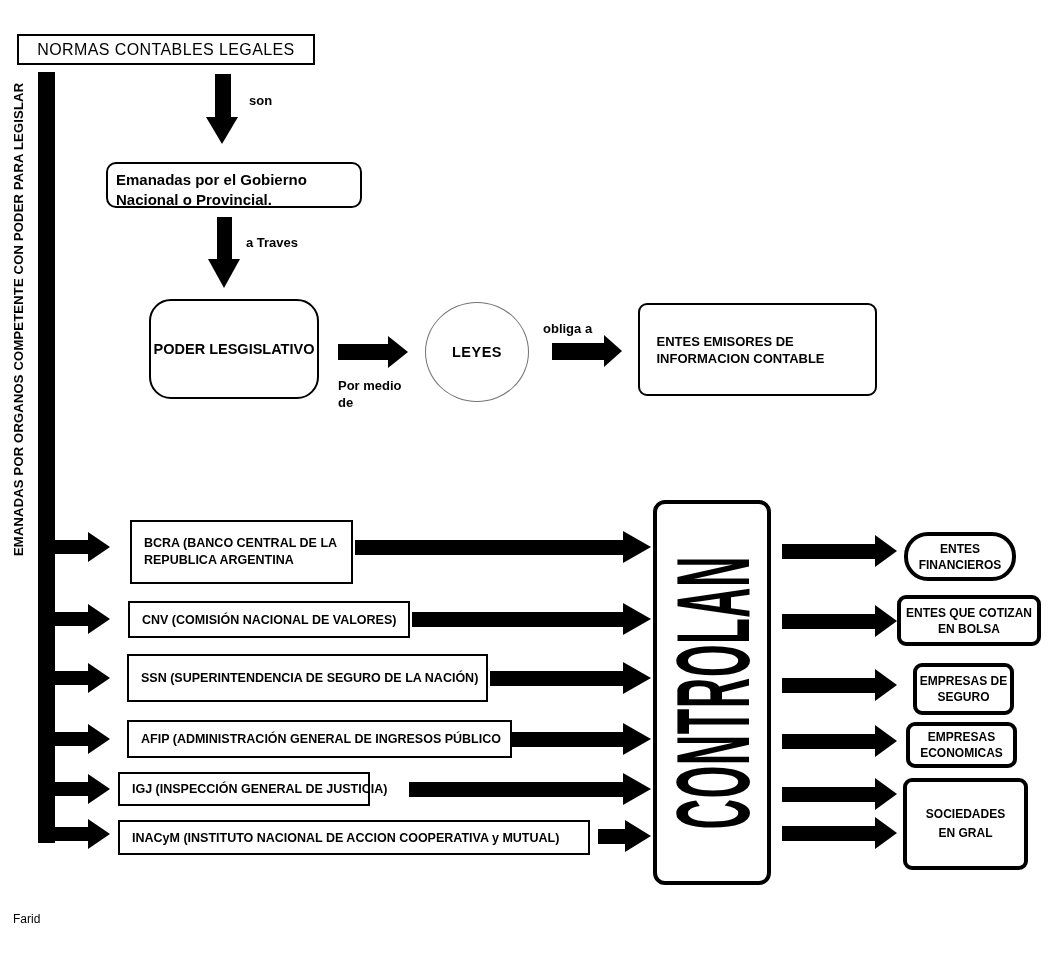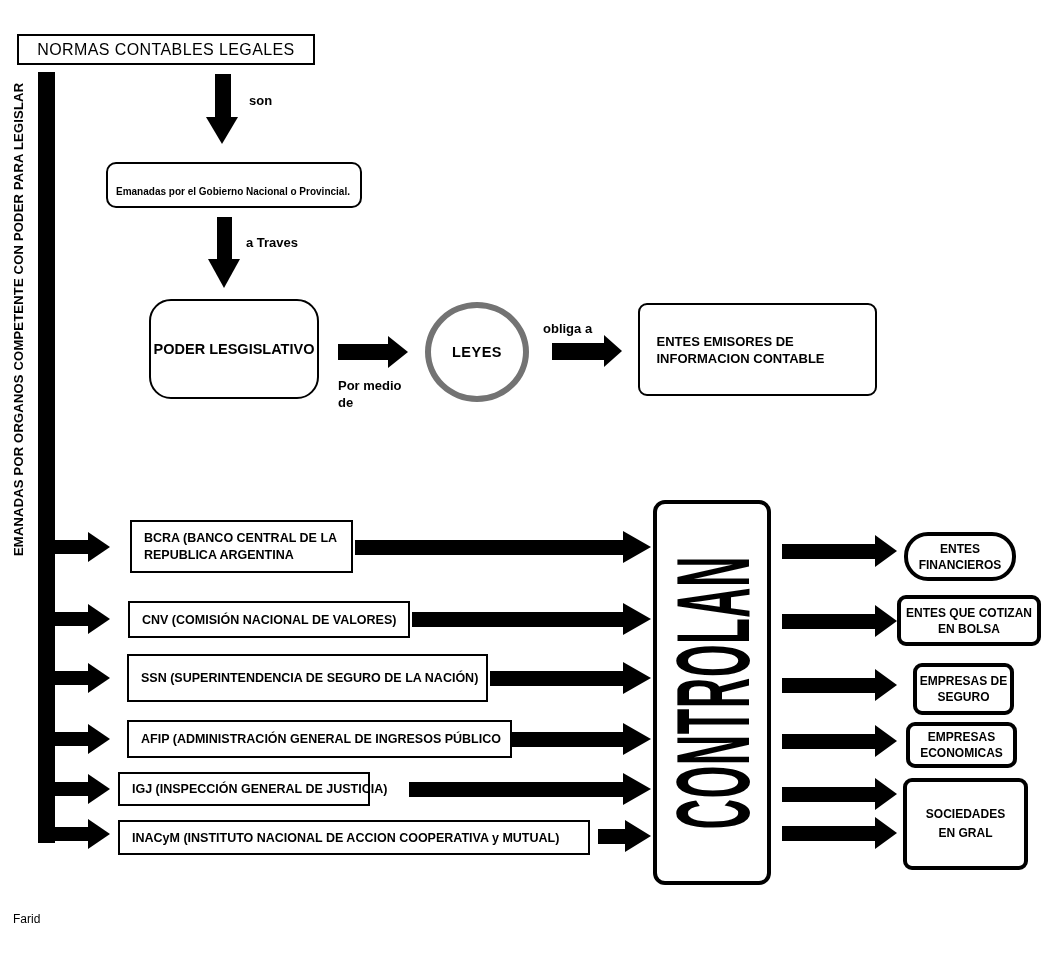--- a/index.html
+++ b/index.html
@@ -38,42 +38,42 @@
     border-bottom:calc(var(--head-h)/2) solid transparent;
     border-left:var(--head-w) solid #000;}
   
   .arrow-down{position:absolute;}
   .arrow-down::before{content:"";position:absolute;top:0;left:calc(50% - var(--shaft)/2);
     height:calc(100% - var(--head-h));width:var(--shaft);background:#000;}
   .arrow-down::after{content:"";position:absolute;bottom:0;left:0;width:0;height:0;
     border-left:calc(var(--head-w)/2) solid transparent;
     border-right:calc(var(--head-w)/2) solid transparent;
     border-top:var(--head-h) solid #000;}
-  .circle{position:absolute;box-sizing:border-box;background:#fff;border:6px solid #737373;
+  .circle{position:absolute;box-sizing:border-box;background:#fff;border:1px solid #737373;
     border-radius:50%;display:flex;align-items:center;justify-content:center;
     font-size:14.5px;font-weight:bold;letter-spacing:.5px;}
   .signature{position:absolute;font-size:12px;font-weight:normal;}
   .inner-left{text-align:left;}
 </style>
 </head>
 <body>
 
 <div id="canvas">
 
   <div class="box flexc title-box" style="left:17px;top:34px;width:298px;height:31px;">
       <span>NORMAS CONTABLES LEGALES</span>
     </div>
 
   <div class="vbar" style="left:38px;top:72px;width:17px;height:771px;"></div>
   <div class="side-label" style="left:11px;top:556px;width:472px;height:20px;">EMANADAS POR ORGANOS COMPETENTE CON PODER PARA LEGISLAR</div>
 
   <div class="arrow-down" style="left:206px;top:74px;width:33px;height:70px;--shaft:16px;--head-h:27px;--head-w:33px;"></div>
   <div class="flabel" style="left:249px;top:92px;">son</div>
 
-  <div class="box round" style="left:106px;top:162px;width:256px;height:46px;font-size:10px;font-weight:bold;line-height:20px;padding:18px 8px;"><span>Emanadas por el Gobierno Nacional o Provincial.</span></div>
+  <div class="box round" style="left:106px;top:162px;width:256px;height:46px;font-size:15px;font-weight:bold;line-height:20px;padding:6px 8px;"><span>Emanadas por el Gobierno Nacional o Provincial.</span></div>
 
   <div class="arrow-down" style="left:208px;top:217px;width:32px;height:71px;--shaft:15px;--head-h:29px;--head-w:32px;"></div>
   <div class="flabel" style="left:246px;top:234px;">a Traves</div>
 
   <div class="box flexc" style="left:149px;top:299px;width:170px;height:100px;border-radius:22px;font-size:14.5px;font-weight:bold;">
       <span>PODER LESGISLATIVO</span>
     </div>
 
   <div class="arrow-right" style="left:338px;top:336px;width:70px;height:32px;--shaft:16px;--head-w:20px;--head-h:32px;"></div>
   <div class="flabel" style="left:338px;top:377px;">Por medio
@@ -90,21 +90,21 @@
       <div class="inner-left" style="width:202px;font-size:13px;font-weight:bold;line-height:17px;">ENTES EMISORES DE INFORMACION CONTABLE</div>
     </div>
 
   <div class="arrow-right" style="left:55px;top:532px;width:55px;height:30px;--shaft:14px;--head-w:22px;--head-h:30px;"></div>
   <div class="arrow-right" style="left:55px;top:604px;width:55px;height:30px;--shaft:14px;--head-w:22px;--head-h:30px;"></div>
   <div class="arrow-right" style="left:55px;top:663px;width:55px;height:30px;--shaft:14px;--head-w:22px;--head-h:30px;"></div>
   <div class="arrow-right" style="left:55px;top:724px;width:55px;height:30px;--shaft:14px;--head-w:22px;--head-h:30px;"></div>
   <div class="arrow-right" style="left:55px;top:774px;width:55px;height:30px;--shaft:14px;--head-w:22px;--head-h:30px;"></div>
   <div class="arrow-right" style="left:55px;top:819px;width:55px;height:30px;--shaft:14px;--head-w:22px;--head-h:30px;"></div>
 
-  <div class="box agency wrap" style="left:130px;top:520px;width:223px;height:53px;">
+  <div class="box agency wrap" style="left:130px;top:520px;width:223px;height:64px;">
       <span>BCRA (BANCO CENTRAL DE LA REPUBLICA ARGENTINA</span>
     </div>
   <div class="box agency" style="left:128px;top:601px;width:282px;height:37px;">
       <span>CNV (COMISIÓN NACIONAL DE VALORES)</span>
     </div>
   <div class="box agency" style="left:127px;top:654px;width:361px;height:48px;">
       <span>SSN (SUPERINTENDENCIA DE SEGURO DE LA NACIÓN)</span>
     </div>
   <div class="box agency" style="left:127px;top:720px;width:385px;height:38px;">
       <span>AFIP (ADMINISTRACIÓN GENERAL DE INGRESOS PÚBLICO</span>

